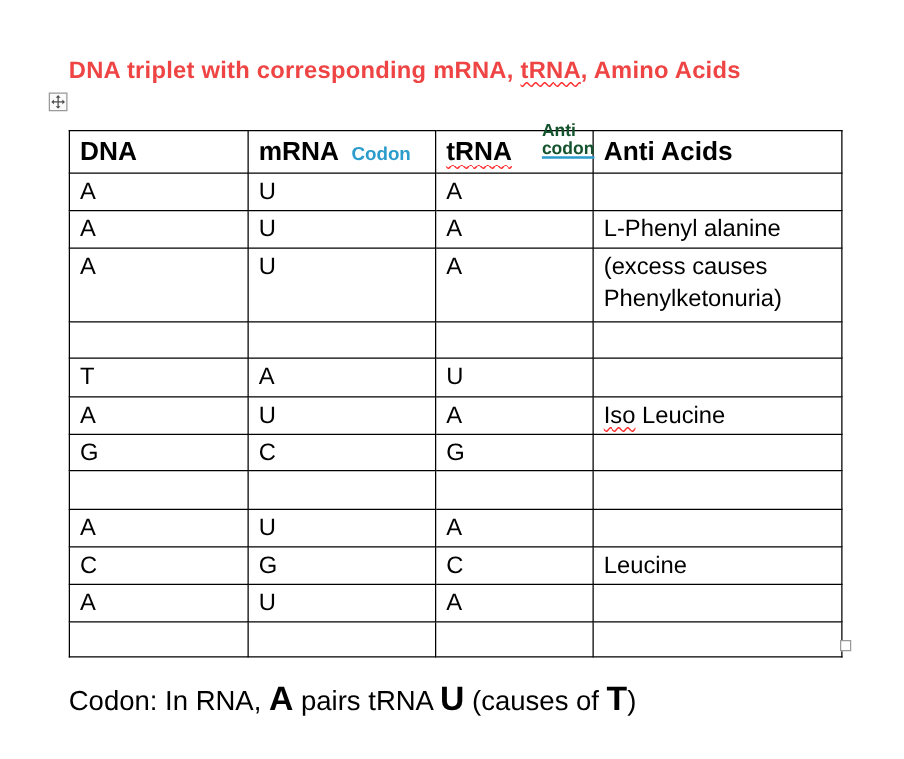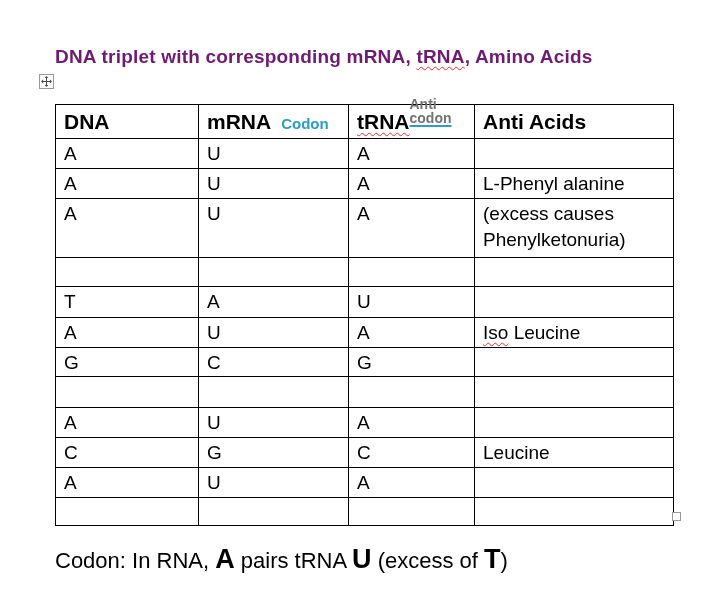--- a/index.html
+++ b/index.html
@@ -1,39 +1,39 @@
 <!DOCTYPE html>
 <html><head>
 <meta charset="utf-8">
 <style>
   * { margin: 0; padding: 0; box-sizing: border-box; }
   html, body { width: 723px; height: 607px; background: #ffffff; overflow: hidden;
     font-family: "Liberation Sans", sans-serif; }
   .doc { position: relative; width: 723px; height: 607px; background: #ffffff; }
 
   .title { position: absolute; left: 55px; top: 46px; font-size: 19px; font-weight: bold;
-    color: #701a75; letter-spacing: 0.2px; white-space: nowrap; }
+    color: #ef4444; letter-spacing: 0.2px; white-space: nowrap; }
 
   .sq-red { text-decoration-line: underline; text-decoration-style: wavy;
     text-decoration-color: #ff2a2a; text-decoration-thickness: 1px; text-underline-offset: 3px; }
 
   .move-handle { position: absolute; left: 39px; top: 74px; width: 15px; height: 15px;
     border: 1px solid #9a9a9a; background: #fbfbfb; display: flex;
     align-items: center; justify-content: center; cursor: move; }
 
   table.main { position: absolute; left: 55px; top: 104px; width: 618px;
     table-layout: fixed; border-collapse: collapse; }
   th, td { border: 1.5px solid #000000; vertical-align: top; text-align: left;
     padding: 2px 8px 0 8px; overflow: visible; }
   th { font-size: 21px; font-weight: bold; color: #000; line-height: 28px; padding-top: 3px; white-space: nowrap; }
   td { font-size: 19px; font-weight: normal; color: #000; line-height: 26px; }
 
   .tag-codon { font-size: 15px; font-weight: bold; color: #2b9ccb; margin-left: 10px; }
-  .anticodon { display: inline-block; position: relative; top: -11px; margin-left: 0;
-    font-size: 14px; font-weight: bold; color: #737373; line-height: 14px; vertical-align: top; }
+  .anticodon { display: inline-block; position: relative; top: -11px; margin-left: 24px;
+    font-size: 14px; font-weight: bold; color: #14532d; line-height: 14px; vertical-align: top; }
   .anticodon .line2 { display: block; text-decoration: underline;
     text-decoration-color: #2b9ccb; text-decoration-thickness: 2px; text-underline-offset: 2px; }
 
   .resize-handle { position: absolute; left: 672px; top: 512px; width: 9px; height: 9px;
     border: 1.5px solid #9a9a9a; background: #ffffff; cursor: nwse-resize; }
 
   .note { position: absolute; left: 55px; top: 544px; font-size: 22px; color: #000;
     white-space: nowrap; }
   .note .nb { font-weight: bold; font-size: 27px; }
 
@@ -144,15 +144,15 @@
       <td></td>
       <td></td>
       <td></td>
       <td></td>
     </tr>
   </tbody>
     </table>
 
   <div class="resize-handle"></div>
 
-  <div class="note"><span>Codon: In RNA, </span><span class="nb">A</span><span> pairs tRNA </span><span class="nb">U</span><span> (excess of </span><span class="nb">T</span><span>)</span></div>
+  <div class="note"><span>Codon: In RNA, </span><span class="nb">A</span><span> pairs tRNA </span><span class="nb">U</span><span> (causes of </span><span class="nb">T</span><span>)</span></div>
 
 </div>
 
 </body></html>

